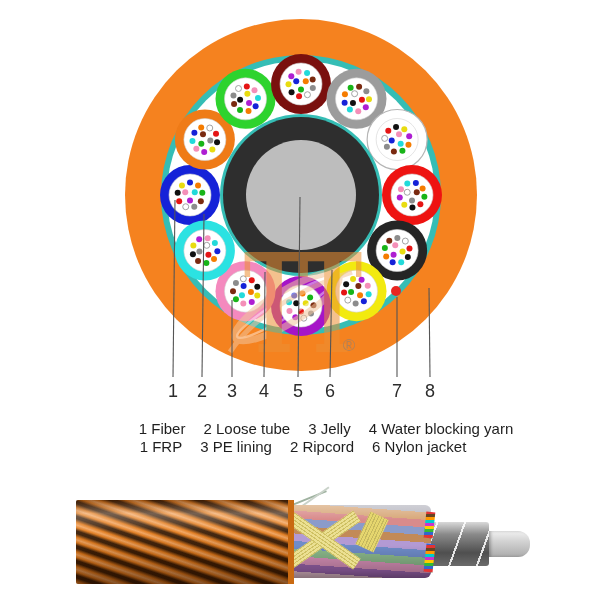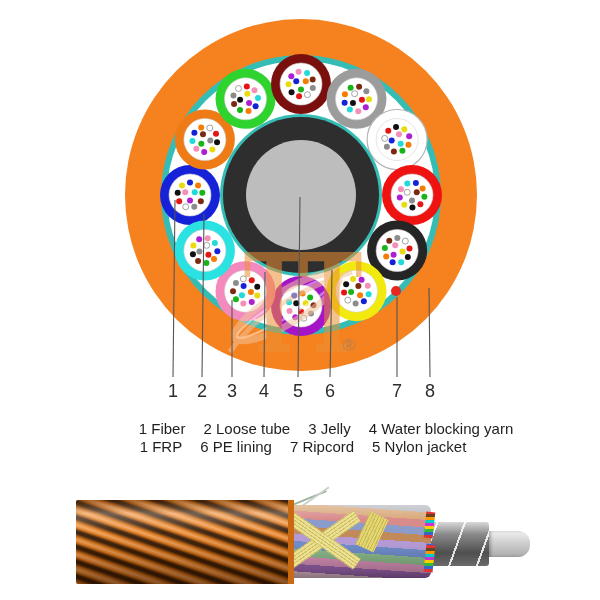--- a/index.html
+++ b/index.html
@@ -276,21 +276,21 @@
         <text x="330" y="397" text-anchor="middle" font-size="18" fill="#2C2C2C">6</text>
         <line x1="397" y1="297" x2="397" y2="377" stroke="#555555" stroke-width="1.1"></line>
         <text x="397" y="397" text-anchor="middle" font-size="18" fill="#2C2C2C">7</text>
         <line x1="429" y1="288" x2="430" y2="377" stroke="#555555" stroke-width="1.1"></line>
         <text x="430" y="397" text-anchor="middle" font-size="18" fill="#2C2C2C">8</text>
       </g>
   </svg>
 
   <div id="legend">
       <div class="legend-row"><span class="legend-item">1 Fiber</span><span class="legend-item">2 Loose tube</span><span class="legend-item">3 Jelly</span><span class="legend-item">4 Water blocking yarn</span></div>
-      <div class="legend-row row2"><span class="legend-item">1 FRP</span><span class="legend-item">6 PE lining</span><span class="legend-item">7 Ripcord</span><span class="legend-item">5 Nylon jacket</span></div>
+      <div class="legend-row row2"><span class="legend-item">1 FRP</span><span class="legend-item">3 PE lining</span><span class="legend-item">2 Ripcord</span><span class="legend-item">6 Nylon jacket</span></div>
     </div>
 
   <div id="photo">
     <div class="wisp" id="ph-wisp1"></div>
     <div class="wisp" id="ph-wisp2"></div>
     <div id="ph-rod"></div>
     <div id="ph-wrap"></div>
     <div id="ph-bundle" style="background: linear-gradient(rgba(255, 255, 255, 0.32) 0%, rgba(255, 255, 255, 0) 20%, rgba(0, 0, 0, 0) 55%, rgba(0, 0, 0, 0.25) 90%, rgba(0, 0, 0, 0.4) 100%), linear-gradient(184deg, rgb(185, 185, 194) 0%, rgb(185, 185, 194) 9.1%, rgb(216, 168, 122) 9.1%, rgb(216, 168, 122) 18.2%, rgb(217, 139, 139) 18.2%, rgb(217, 139, 139) 27.3%, rgb(139, 155, 202) 27.3%, rgb(139, 155, 202) 36.4%, rgb(194, 138, 88) 36.4%, rgb(194, 138, 88) 45.5%, rgb(179, 154, 212) 45.5%, rgb(179, 154, 212) 54.5%, rgb(111, 140, 201) 54.5%, rgb(111, 140, 201) 63.6%, rgb(140, 186, 140) 63.6%, rgb(140, 186, 140) 72.7%, rgb(218, 146, 186) 72.7%, rgb(218, 146, 186) 81.8%, rgb(154, 100, 172) 81.8%, rgb(154, 100, 172) 90.9%, rgb(226, 188, 202) 90.9%, rgb(226, 188, 202) 100%);"></div>
     <div class="ribbon" id="ph-ribbon-a"></div>
     <div class="ribbon" id="ph-ribbon-b"></div>

